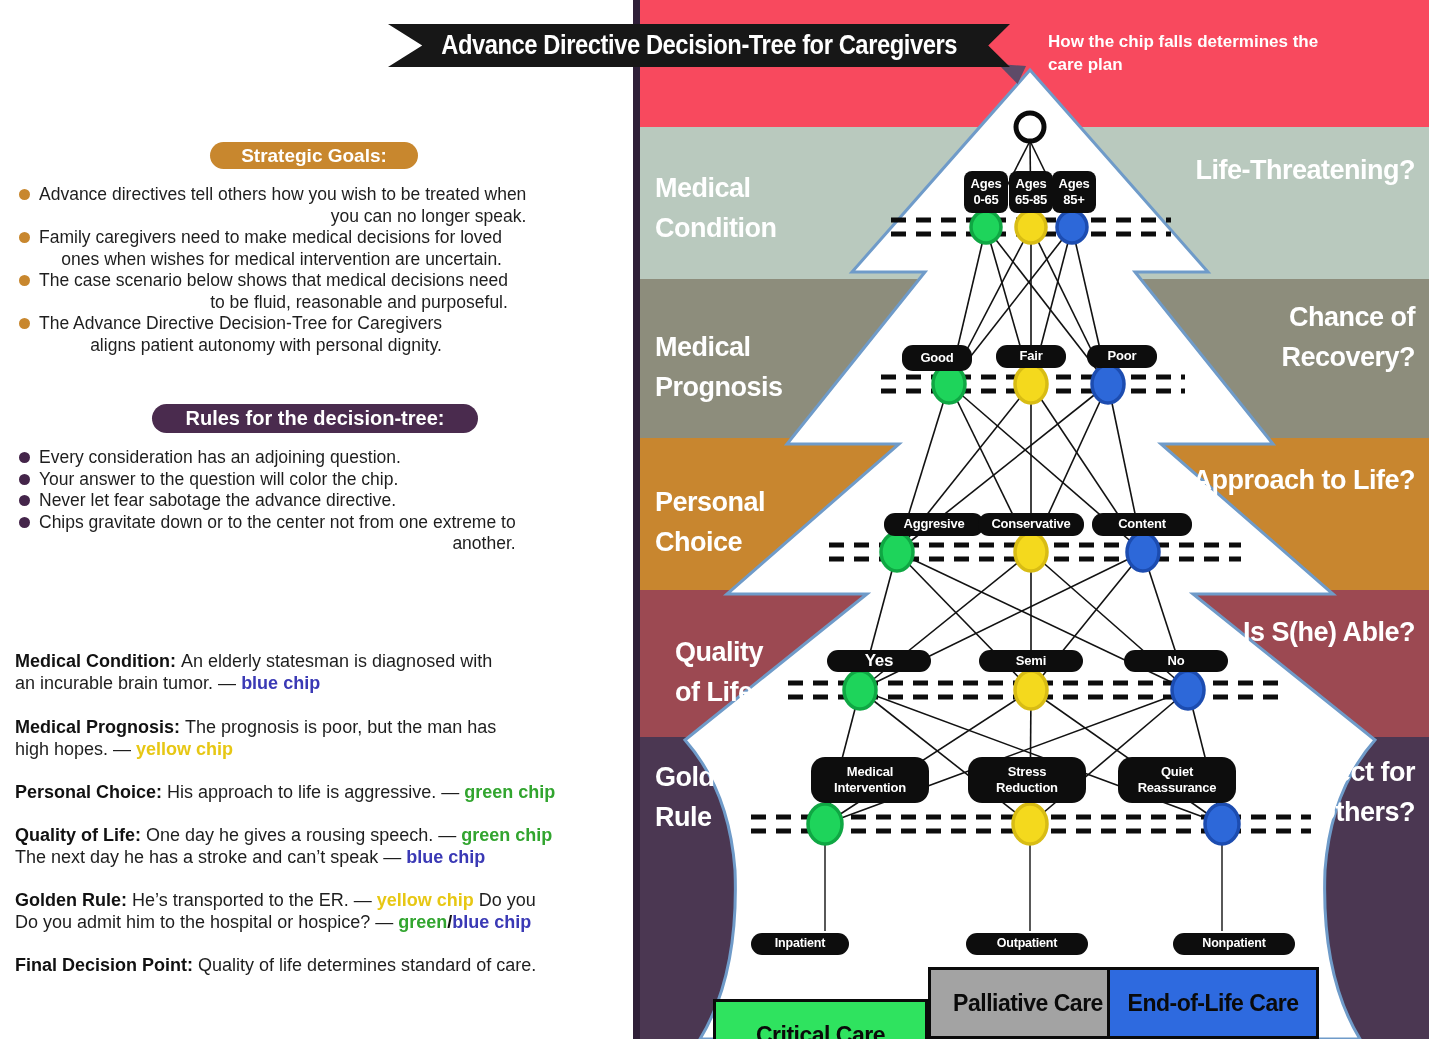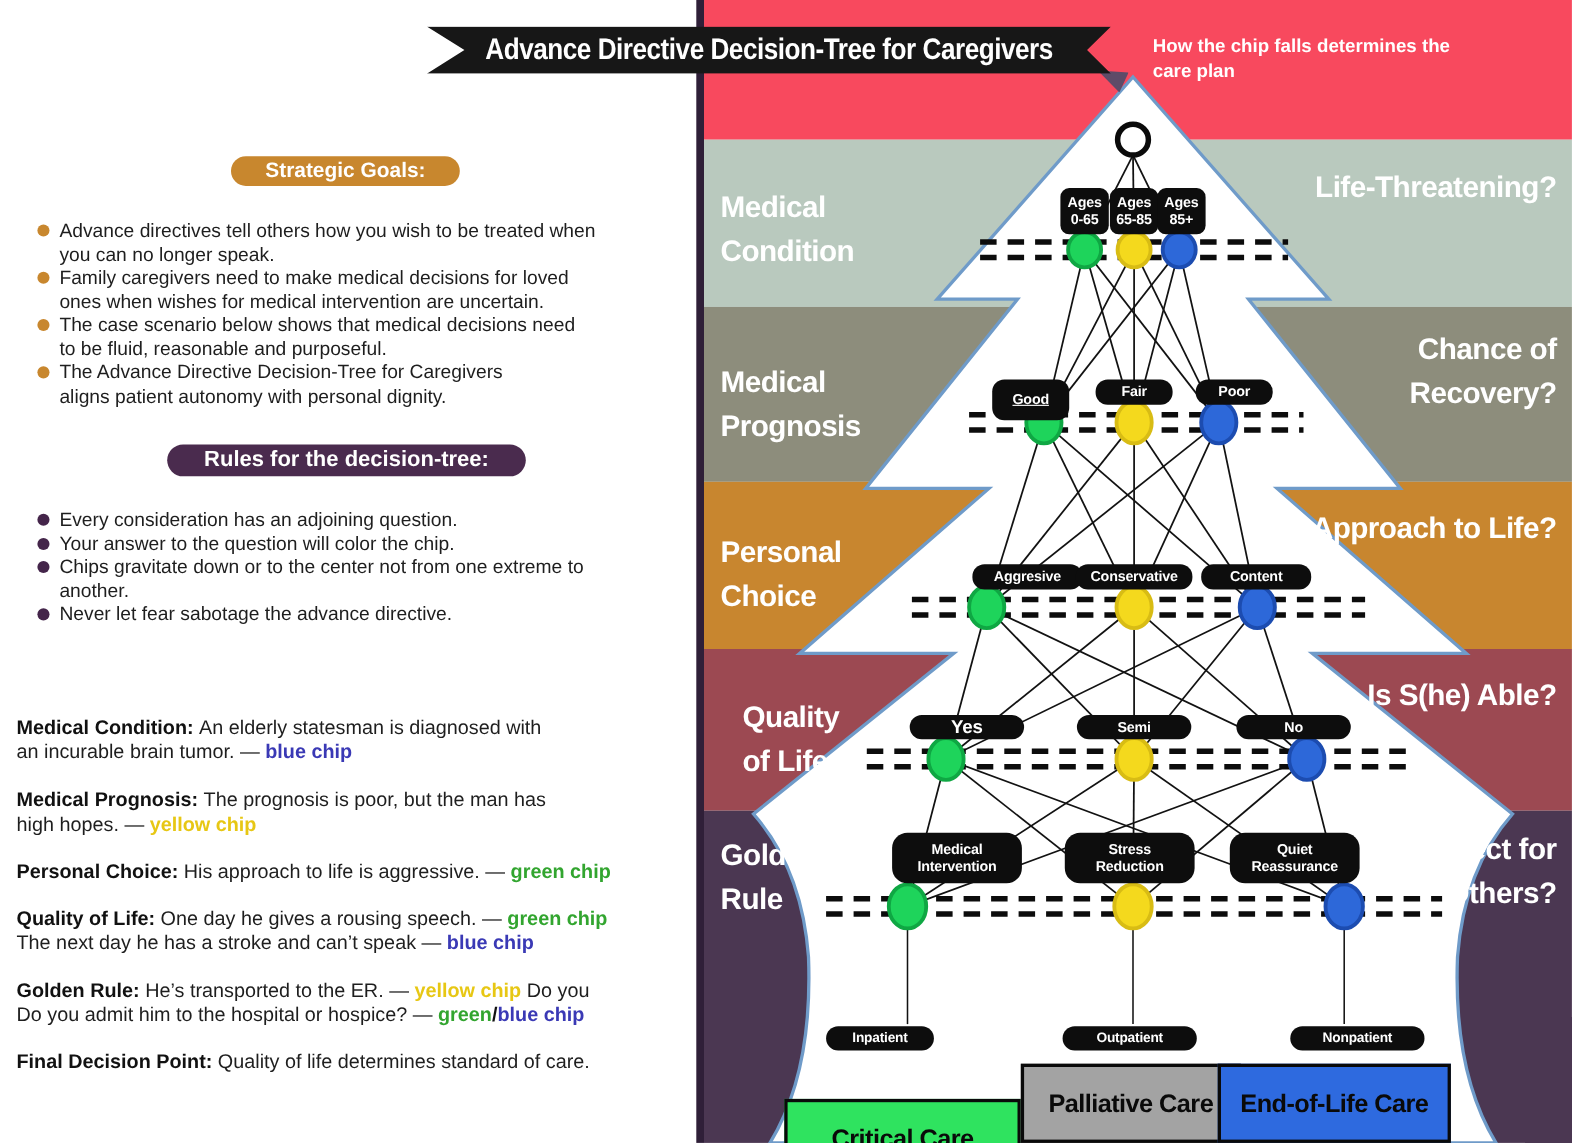--- a/index.html
+++ b/index.html
@@ -28,21 +28,21 @@
   .band-label.left{left:22px;}
   .opt-label{position:absolute;background:#0d0d0d;color:#fff;font-weight:bold;text-align:center;
     display:flex;align-items:center;justify-content:center;white-space:pre-line;z-index:4;
     letter-spacing:-.2px;line-height:1.25;}
   .care-box{position:absolute;border:3px solid #0a0a0a;display:flex;align-items:center;
     justify-content:center;font-weight:bold;font-size:23px;letter-spacing:-.5px;color:#0a0a0a;z-index:4;}
 
   
   .pill{position:absolute;color:#fff;font-weight:bold;display:flex;align-items:center;
     justify-content:center;border-radius:15px;z-index:5;}
-  .blist{position:absolute;left:14px;width:606px;z-index:5;list-style:none;margin:16px;padding:0;}
+  .blist{position:absolute;left:14px;width:606px;z-index:5;list-style:none;margin:1px;padding:0;text-align:right;}
   .blist li{display:flex;align-items:flex-start;margin:0;}
   .blist .dot{width:11px;height:11px;border-radius:50%;flex:0 0 11px;margin:5px 9px 0 4px;}
   .blist .txt{font-size:17.5px;line-height:21.5px;color:#1e1e1e;white-space:pre-line;}
   .scn{position:absolute;left:15px;width:606px;font-size:18px;line-height:22px;color:#1e1e1e;
     white-space:pre-line;z-index:5;}
   .scn b{color:#111;}
 </style>
 </head>
 <body>
 
@@ -86,26 +86,26 @@
       <li>
         <span class="dot" style="background: rgb(68, 37, 74);"></span>
         <span class="txt">Every consideration has an adjoining question.</span>
       </li>
       <li>
         <span class="dot" style="background: rgb(68, 37, 74);"></span>
         <span class="txt">Your answer to the question will color the chip.</span>
       </li>
       <li>
         <span class="dot" style="background: rgb(68, 37, 74);"></span>
+        <span class="txt">Never let fear sabotage the advance directive.</span>
+      </li>
+      <li>
+        <span class="dot" style="background: rgb(68, 37, 74);"></span>
         <span class="txt">Chips gravitate down or to the center not from one extreme to
 another.</span>
-      </li>
-      <li>
-        <span class="dot" style="background: rgb(68, 37, 74);"></span>
-        <span class="txt">Never let fear sabotage the advance directive.</span>
       </li>
     </ul>
 
   <div id="scenario">
       <div class="scn" style="top: 650px;"><b>Medical Condition: </b><span>An elderly statesman is diagnosed with
 an incurable brain tumor. — </span><b style="color: rgb(58, 57, 181);">blue chip</b></div>
       <div class="scn" style="top: 716px;"><b>Medical Prognosis: </b><span>The prognosis is poor, but the man has
 high hopes.  — </span><b style="color: rgb(231, 199, 20);">yellow chip</b></div>
       <div class="scn" style="top: 781px;"><b>Personal Choice: </b><span>His approach to life is aggressive. — </span><b style="color: rgb(50, 165, 47);">green chip</b></div>
       <div class="scn" style="top: 824px;"><b>Quality of Life: </b><span>One day he gives a rousing speech. — </span><b style="color: rgb(50, 165, 47);">green chip</b><span>
@@ -210,21 +210,21 @@
         <div class="opt-label" style="left: 331px; top: 171px; width: 44px; height: 42px; border-radius: 8px; font-size: 13px;">Ages
 0-65</div>
         <div class="opt-label" style="left: 376px; top: 171px; width: 44px; height: 42px; border-radius: 8px; font-size: 13px;">Ages
 65-85</div>
         <div class="opt-label" style="left: 419px; top: 171px; width: 44px; height: 42px; border-radius: 8px; font-size: 13px;">Ages
 85+</div>
         <div class="band-label left" style="top: 327px;">Medical
 Prognosis</div>
         <div class="band-label right" style="top: 297px;">Chance of
 Recovery?</div>
-        <div class="opt-label" style="left: 269px; top: 345px; width: 70px; height: 37px; border-radius: 11px; font-size: 13px; text-decoration: underline;">Good</div>
+        <div class="opt-label" style="left: 269px; top: 345px; width: 70px; height: 26px; border-radius: 11px; font-size: 13px;">Good</div>
         <div class="opt-label" style="left: 363px; top: 345px; width: 70px; height: 23px; border-radius: 11px; font-size: 13px;">Fair</div>
         <div class="opt-label" style="left: 454px; top: 345px; width: 70px; height: 23px; border-radius: 11px; font-size: 13px;">Poor</div>
         <div class="band-label left" style="top: 482px;">Personal
 Choice</div>
         <div class="band-label right" style="top: 460px;">Approach to Life?</div>
         <div class="opt-label" style="left: 233px; top: 513px; width: 100px; height: 23px; border-radius: 11px; font-size: 13px; margin-left: 18px;">Aggresive</div>
         <div class="opt-label" style="left: 345px; top: 513px; width: 106px; height: 23px; border-radius: 11px; font-size: 13px;">Conservative</div>
         <div class="opt-label" style="left: 459px; top: 513px; width: 100px; height: 23px; border-radius: 11px; font-size: 13px;">Content</div>
         <div class="band-label left" style="top: 632px; margin-left: 20px;">Quality
 of Life</div>

